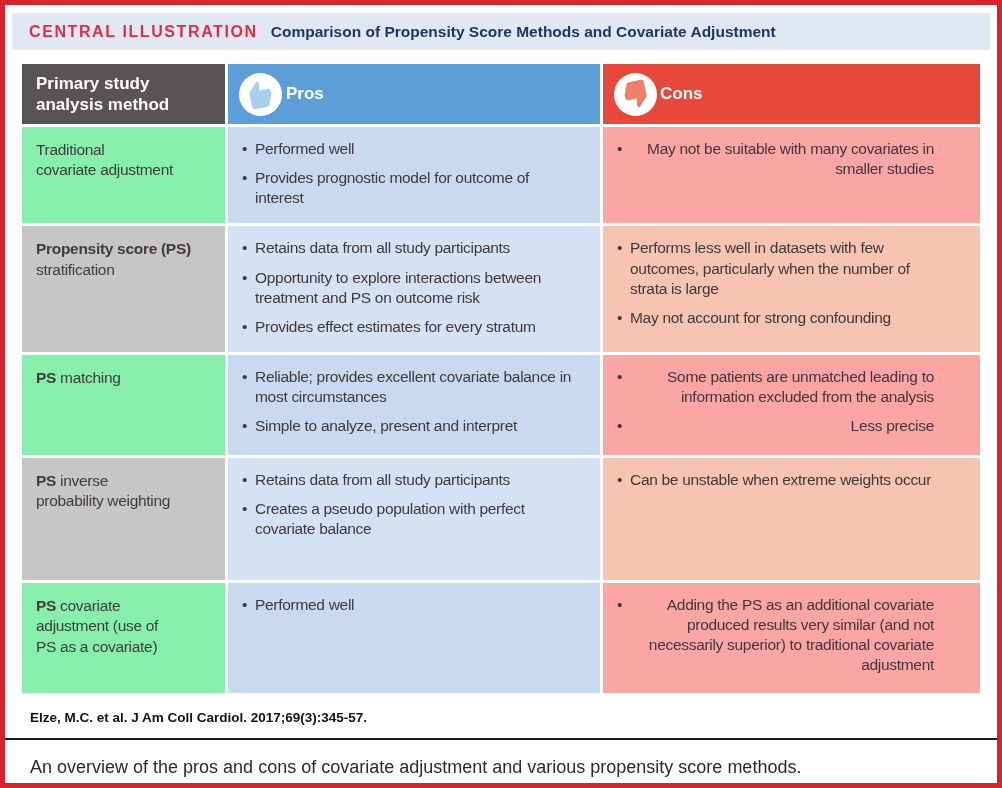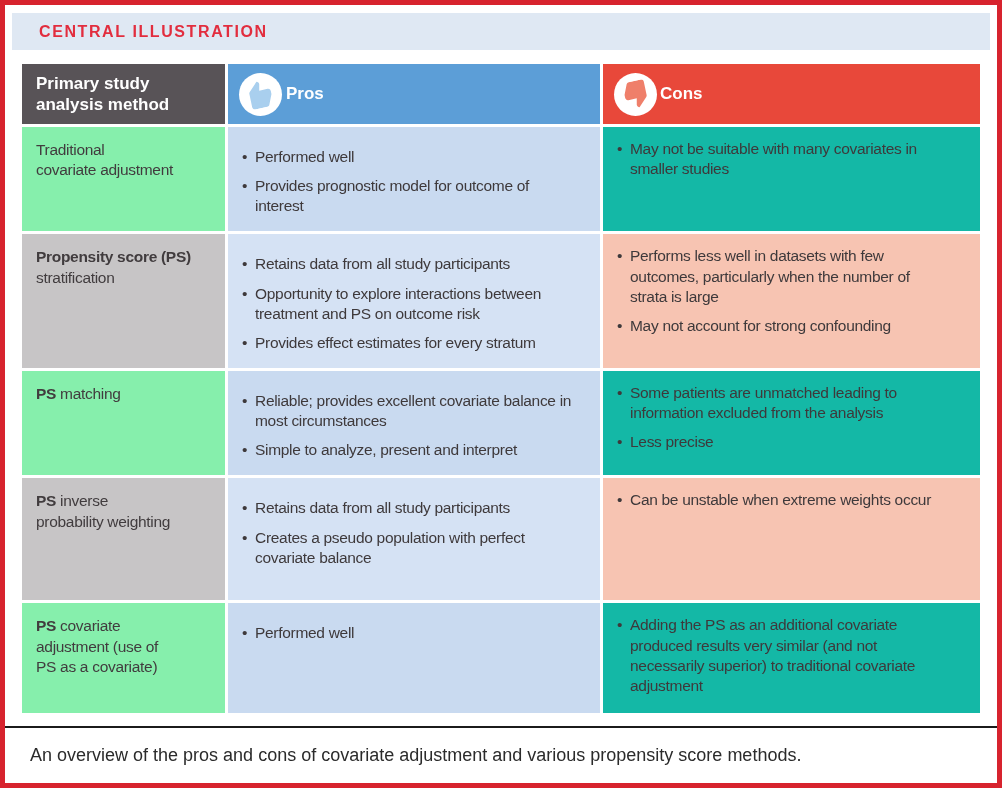--- a/index.html
+++ b/index.html
@@ -5,21 +5,21 @@
   html,body { margin:0; padding:0; background:#ffffff; }
   .page {
     width:1002px; height:788px; box-sizing:border-box;
     border:5px solid #d7232e; background:#ffffff;
     font-family:"Liberation Sans", sans-serif; overflow:hidden;
     position:relative;
   }
   
   .title-strip {
     margin:8px 7px 0 7px; height:37px; background:#dfe8f3;
-    display:flex; align-items:center; padding-left:27px; box-sizing:border-box;
+    display:flex; align-items:center; padding-left:17px; box-sizing:border-box;
   }
   .title-label {
     color:#e22d3e; font-weight:bold; font-size:16px; letter-spacing:1.6px;
   }
   .title-text {
     color:#1c3668; font-weight:bold; font-size:15.5px; margin-left:13px;
   }
   
   .ctable {
     margin:14px 17px 0 17px;
@@ -44,24 +44,24 @@
   .cell { box-sizing:border-box; }
   .cell.method {
     color:#413c3e; font-size:15.5px; line-height:1.32; letter-spacing:-0.3px;
     padding:13px 6px 8px 14px; white-space:pre-line;
   }
   .cell.method b { font-weight:bold; }
   .cell.method.shade-a { background:#86efac; }
   .cell.method.shade-b { background:#c7c5c6; }
   .cell.pros.shade-a { background:#c9daf0; }
   .cell.pros.shade-b { background:#d5e2f4; }
-  .cell.cons.shade-a { background:#14b8a6; }
+  .cell.cons.shade-a { background:#fca5a5;text-align:right; }
   .cell.cons.shade-b { background:#f7c4b2; }
   .cell ul { list-style:none; margin:0; }
-  .cell.pros ul { padding:20px 28px 6px 14px; }
+  .cell.pros ul { padding:12px 28px 6px 14px; }
   .cell.cons ul { padding:12px 46px 6px 14px; }
   .cell li {
     position:relative; padding-left:13px; margin:0 0 9px 0;
     color:#3e393b; font-size:15.5px; line-height:1.3; letter-spacing:-0.3px;
   }
   .cell li::before { content:"\2022"; position:absolute; left:0; }
   
   .rh-0 { min-height:91px; }
   .rh-1 { min-height:119px; }
   .rh-2 { min-height:100px; }
@@ -72,20 +72,21 @@
   .divider  { margin-top:13px; height:2px; background:#1b1b1b; }
   .caption  { margin:17px 0 0 25px; font-size:18px; color:#2b2b2b; }
 </style>
 </head>
 <body>
 
 <div class="page">
 
   <div class="title-strip">
     <span class="title-label">CENTRAL ILLUSTRATION</span>
+    <span class="title-text">Comparison of Propensity Score Methods and Covariate Adjustment</span>
   </div>
 
   <div class="ctable">
     <div class="thead method">Primary study
 analysis method</div>
 
     <div class="thead pros">
       <span class="icon-circle">
         <svg class="thumb-up" viewBox="5 1 20 20" aria-hidden="true">
           <path fill="#a9cfee" d="M23 10c0-1.1-.9-2-2-2h-6.31l.95-4.57.03-.32c0-.41-.17-.79-.44-1.06L14.17 1 7.59 7.59C7.22 7.95 7 8.45 7 9v10c0 1.1.9 2 2 2h9c.83 0 1.54-.5 1.84-1.22l3.02-7.05c.09-.23.14-.47.14-.72v-2z"></path>
@@ -169,16 +170,17 @@
           <li>Performed well</li>
         </ul>
       </div>
   <div class="cell cons shade-a rh-4">
         <ul>
           <li>Adding the PS as an additional covariate produced results very similar (and not necessarily superior) to traditional covariate adjustment</li>
         </ul>
       </div>
 </div>
 
+  <div class="citation">Elze, M.C. et al. J Am Coll Cardiol. 2017;69(3):345-57.</div>
   <div class="divider"></div>
   <div class="caption">An overview of the pros and cons of covariate adjustment and various propensity score methods.</div>
 
 </div>
 
 </body></html>

